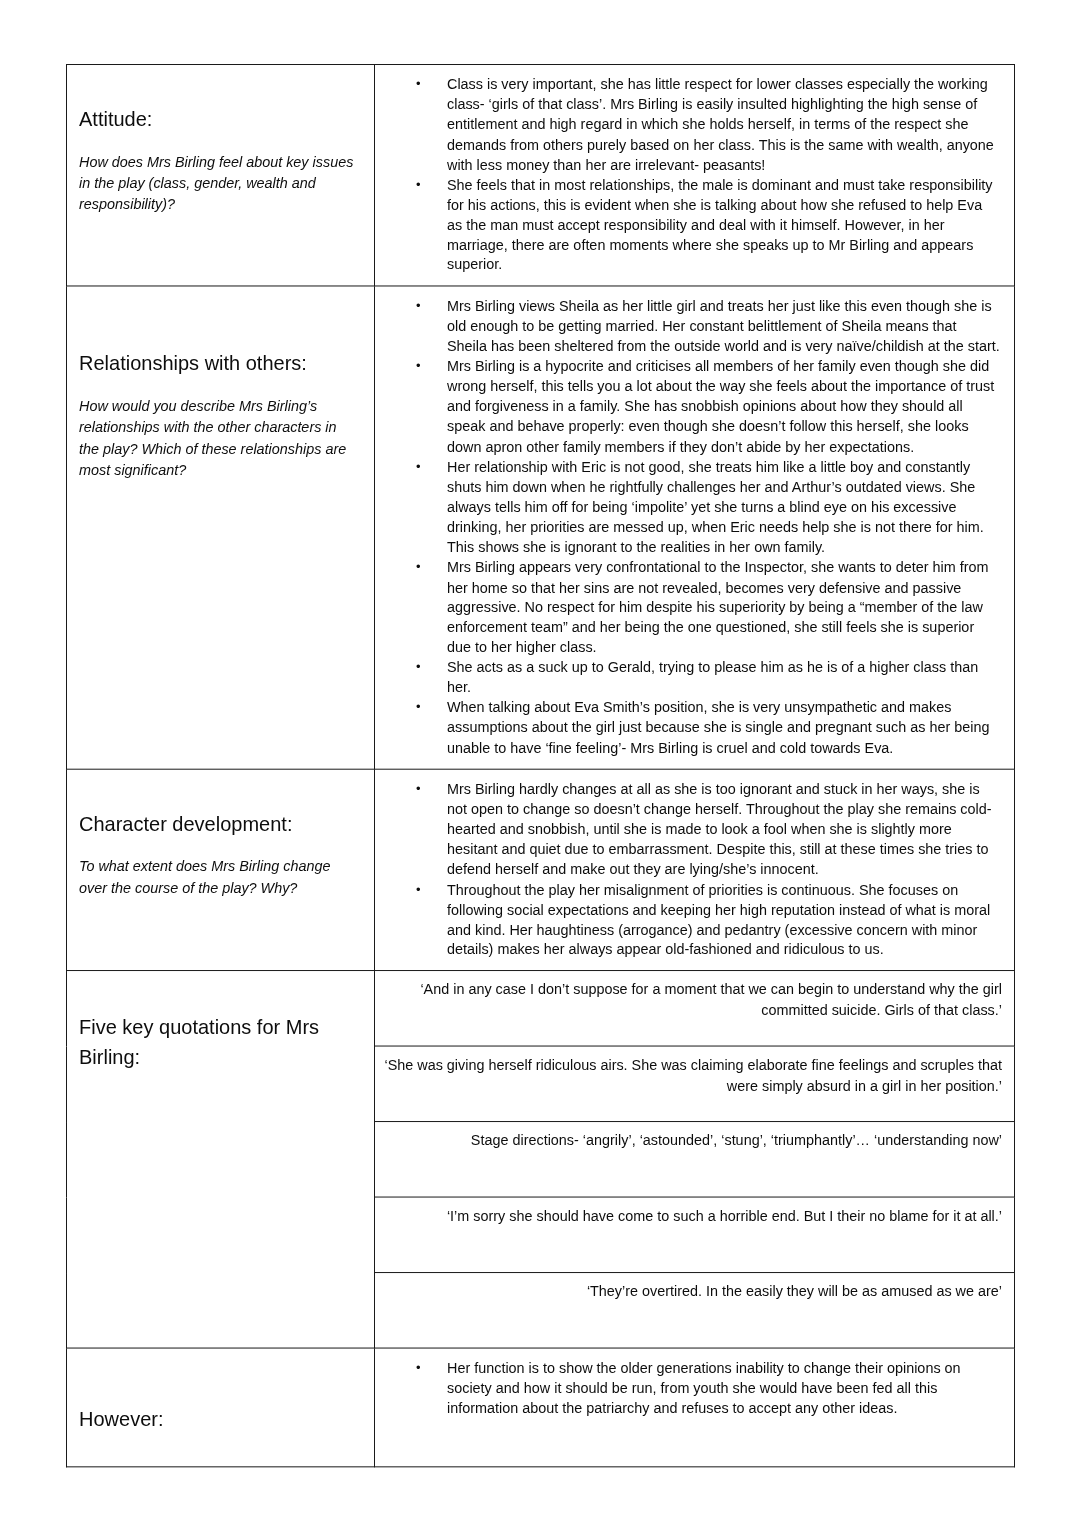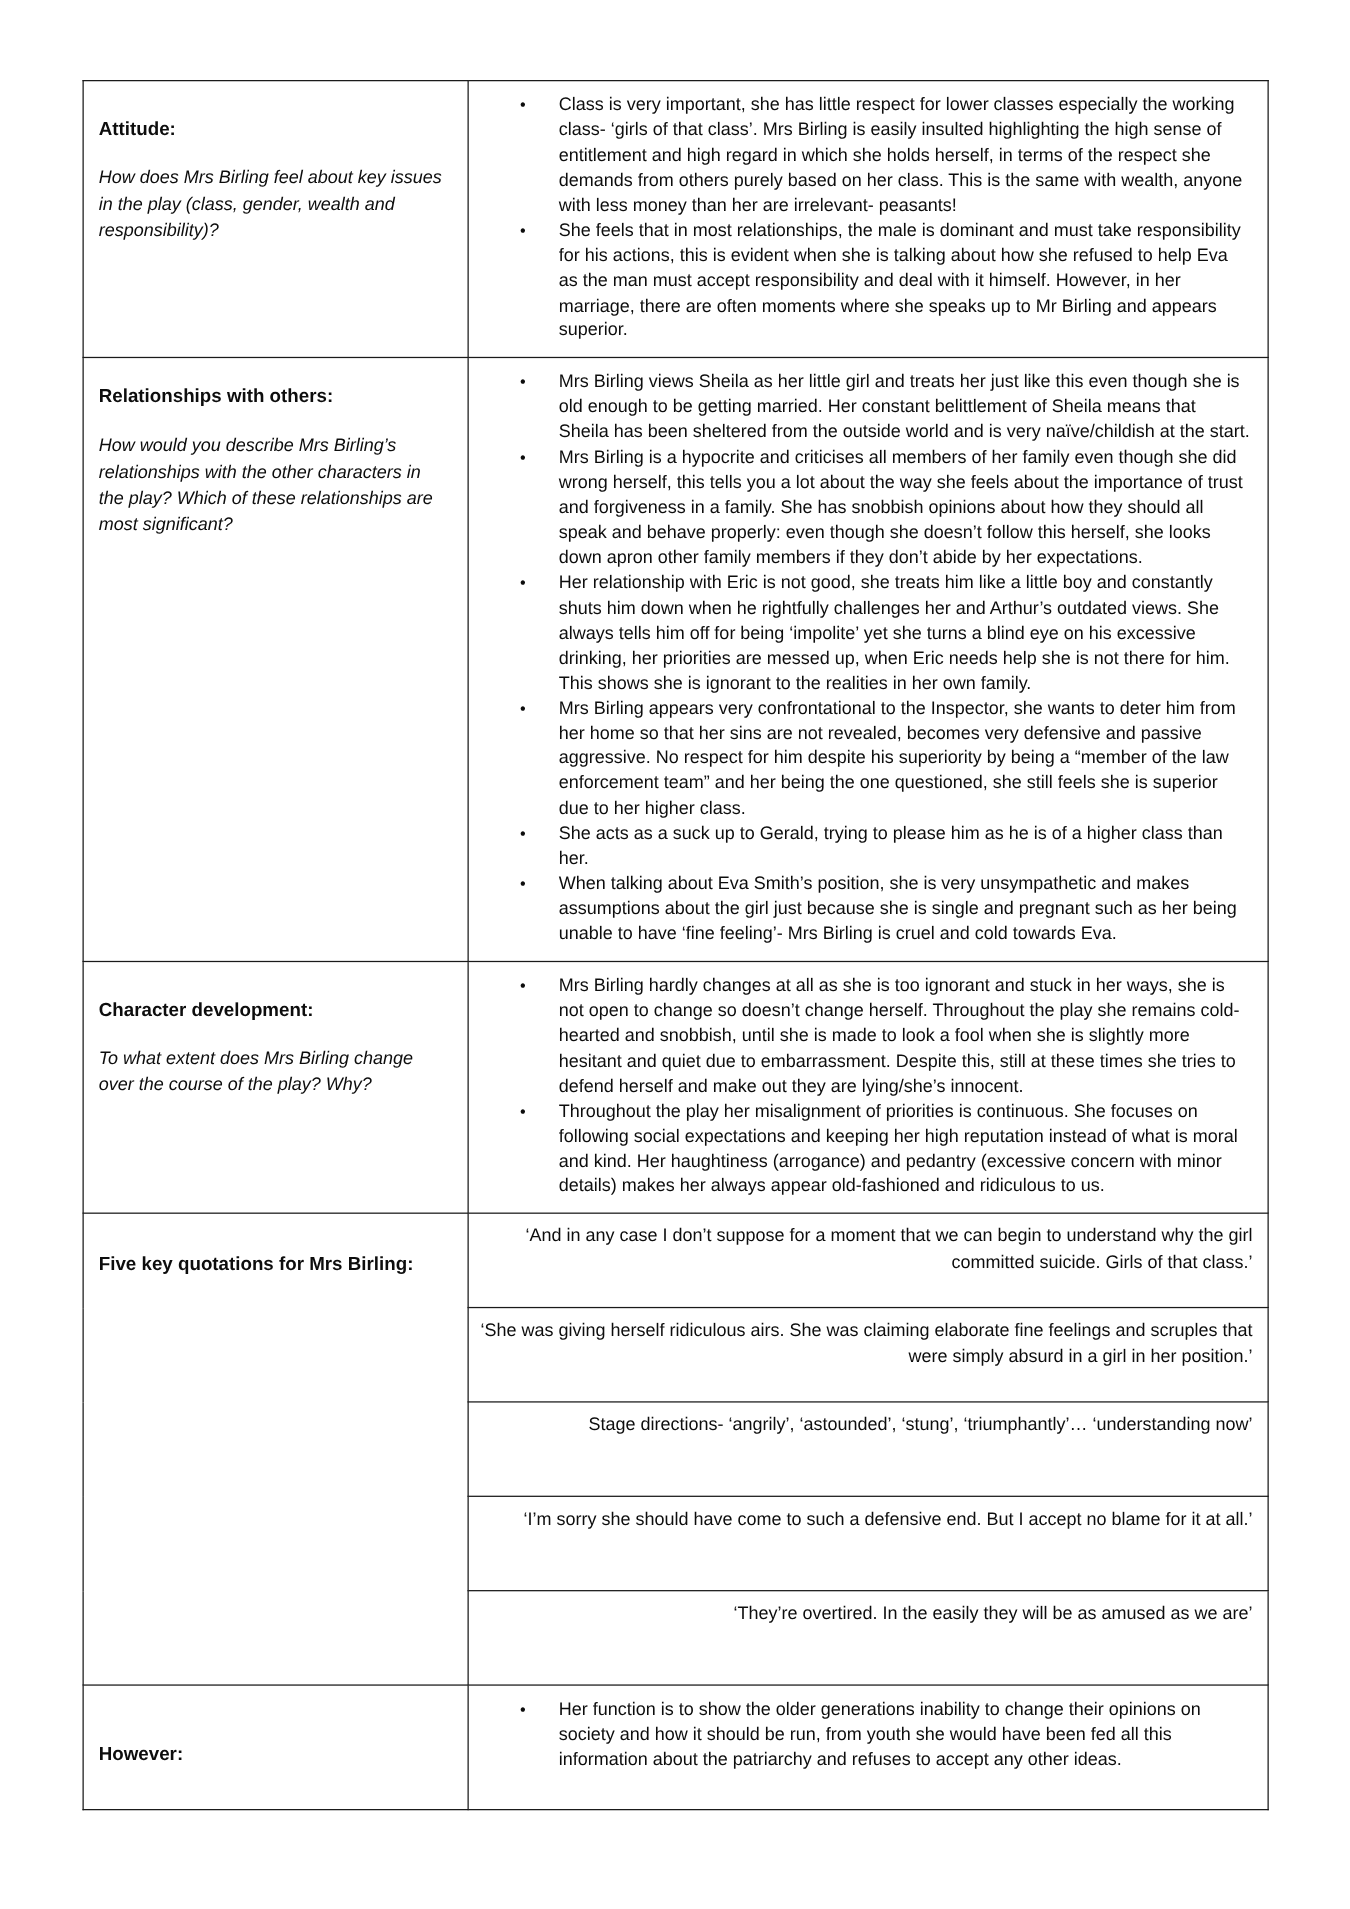--- a/index.html
+++ b/index.html
@@ -36,33 +36,33 @@
     background: #ffffff;
   }
   col.c-left { width: 308px; }
   col.c-right { width: 640px; }
 
   
   .prompt {
     padding: 22px 16px 14px 12px;
   }
   .prompt .heading {
-    font-weight: bold;
-    font-size: 15px;
+    font-weight: normal;
+    font-size: 20px;
     line-height: 1.42;
-    margin: 4px 0 18px 0;
+    margin: 16px 0 18px 0;
   }
   .prompt .question {
     font-size: 14.4px;
     line-height: 1.46;
     margin: 0;
     font-style: italic;
   }
   .prompt.tight { padding-top: 24px; }
-  .prompt.mid   { padding-top: 16px; }
+  .prompt.mid   { padding-top: 46px; }
   .prompt.quotes{ padding-top: 26px; }
   .prompt.fn    { padding-top: 40px; }
 
   
   .bullets {
     padding: 10px 14px 10px 0;
     margin: 0;
   }
   ul.blist {
     margin: 0;
@@ -210,21 +210,21 @@
           <div class="quote">‘She was giving herself ridiculous airs. She was claiming elaborate fine feelings and scruples that were simply absurd in a girl in her position.’</div>
         </td>
       </tr>
       <tr>
         <td class="q3">
           <div class="quote">Stage directions- ‘angrily’, ‘astounded’, ‘stung’, ‘triumphantly’… ‘understanding now’</div>
         </td>
       </tr>
       <tr>
         <td class="q4">
-          <div class="quote">‘I’m sorry she should have come to such a defensive end. But I accept no blame for it at all.’</div>
+          <div class="quote">‘I’m sorry she should have come to such a horrible end. But I their no blame for it at all.’</div>
         </td>
       </tr>
       <tr>
         <td class="q5">
           <div class="quote">‘They’re overtired. In the easily they will be as amused as we are’</div>
         </td>
       </tr>
 
       <tr>
         <td>

